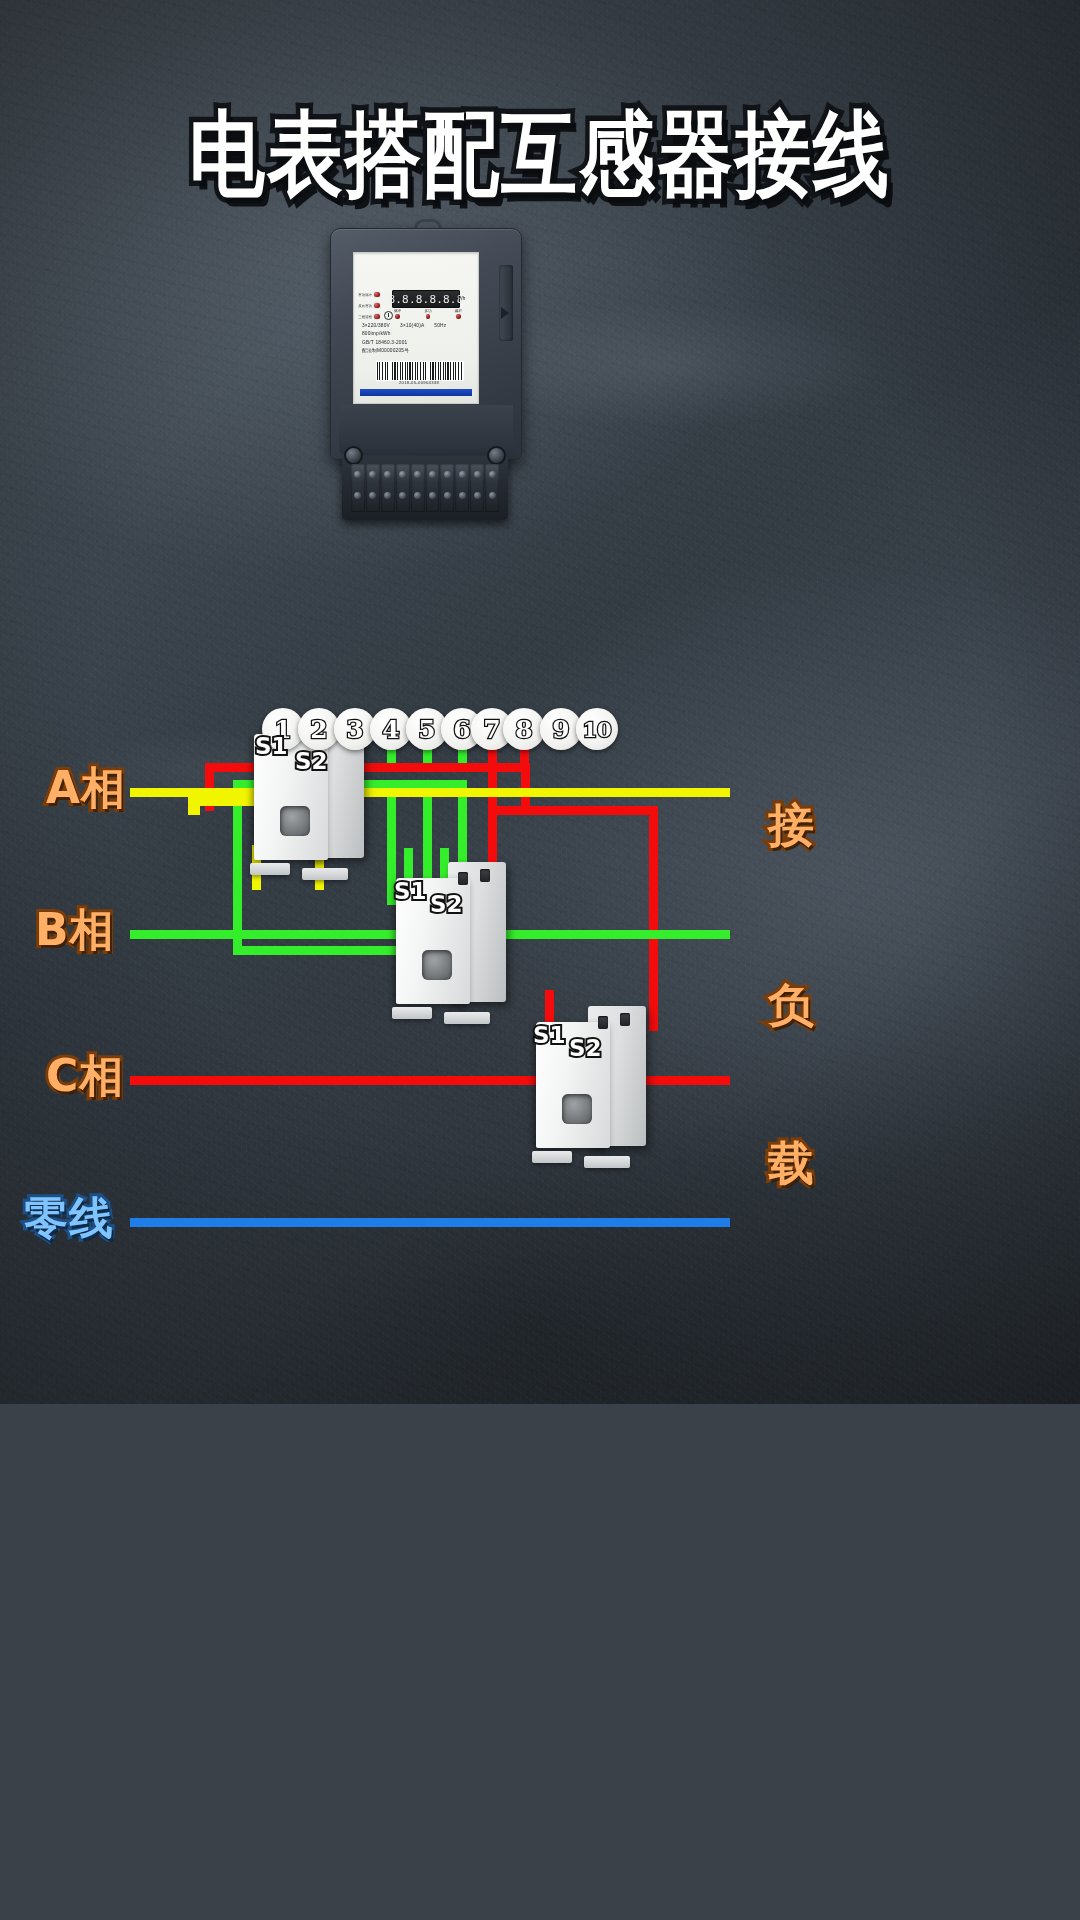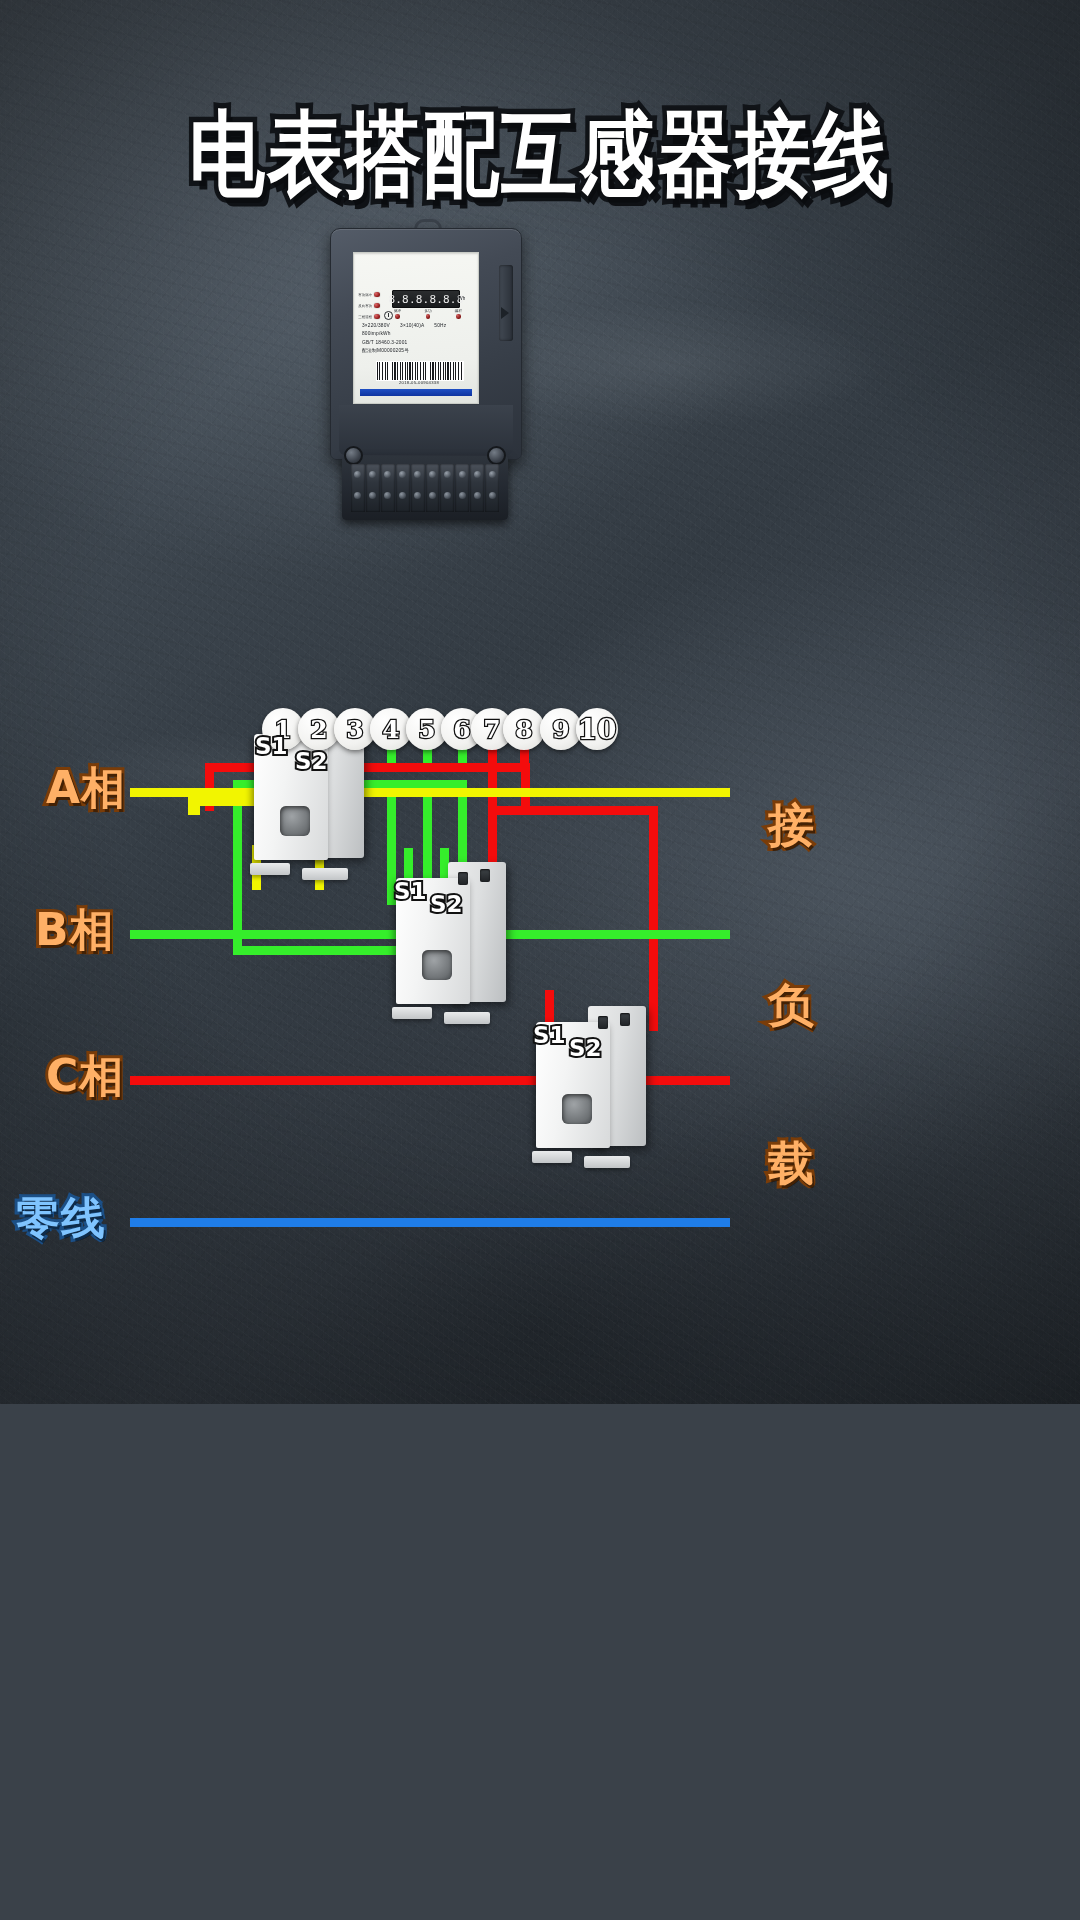--- a/index.html
+++ b/index.html
@@ -145,21 +145,21 @@
   .numbers{position:absolute;left:0;top:708px;width:1080px;height:50px;z-index:36;}
   .numcircle{
     position:absolute;top:0;width:42px;height:42px;margin-left:-21px;border-radius:50%;
     background:radial-gradient(circle at 34% 28%,#ffffff,#f2f2f0 60%,#dcdcd8 100%);
     box-shadow:0 2px 5px rgba(0,0,0,.5);
     display:flex;align-items:center;justify-content:center;
     font-family:"DejaVu Serif","Liberation Serif",serif;
     font-weight:bold;font-size:25px;color:#ffffff;
     -webkit-text-stroke:2.5px #111;paint-order:stroke fill;
   }
-  .numcircle.two-digit{font-size:28px;}
+  .numcircle.two-digit{font-size:21px;}
 
   
   .w{position:absolute;z-index:30;}
   .wH{height:9px;} .wV{width:9px;}
   .yellow{background:#f2f500;}
   .green{background:#35ee2b;}
   .red{background:#f40c0c;}
   .blue{background:#1f7de8;}
 
   
@@ -405,21 +405,21 @@
     <div class="slot s2slot"></div>
     <div class="foot footL"></div>
     <div class="foot footR"></div>
   </div>
   <div class="ct-label" style="left:533px;top:1024px;">S1</div>
   <div class="ct-label" style="left:569px;top:1037px;">S2</div>
 
   <div class="phase-label" style="left:46px;top:766px;">A相</div>
   <div class="phase-label" style="left:35px;top:908px;">B相</div>
   <div class="phase-label" style="left:46px;top:1054px;">C相</div>
-  <div class="phase-label neutral-label" style="left:16px;top:1196px;">零线</div>
+  <div class="phase-label neutral-label" style="left:24px;top:1196px;">零线</div>
 
   <div class="side-label" style="left:768px;top:802px;">接</div>
   <div class="side-label" style="left:768px;top:982px;">负</div>
   <div class="side-label" style="left:768px;top:1140px;">载</div>
 
   <div class="heart" style="left:60px;top:1500px;">
     <svg width="34" height="32" viewBox="0 0 34 32">
         <path d="M17 30 C6 21 2 14 2 9 C2 4 6 2 9 2 C12 2 15 4 17 8 C19 4 22 2 25 2 C28 2 32 4 32 9 C32 14 28 21 17 30 Z" fill="none" stroke="#e9eef2" stroke-width="2.4"></path>
       </svg>
   </div>

